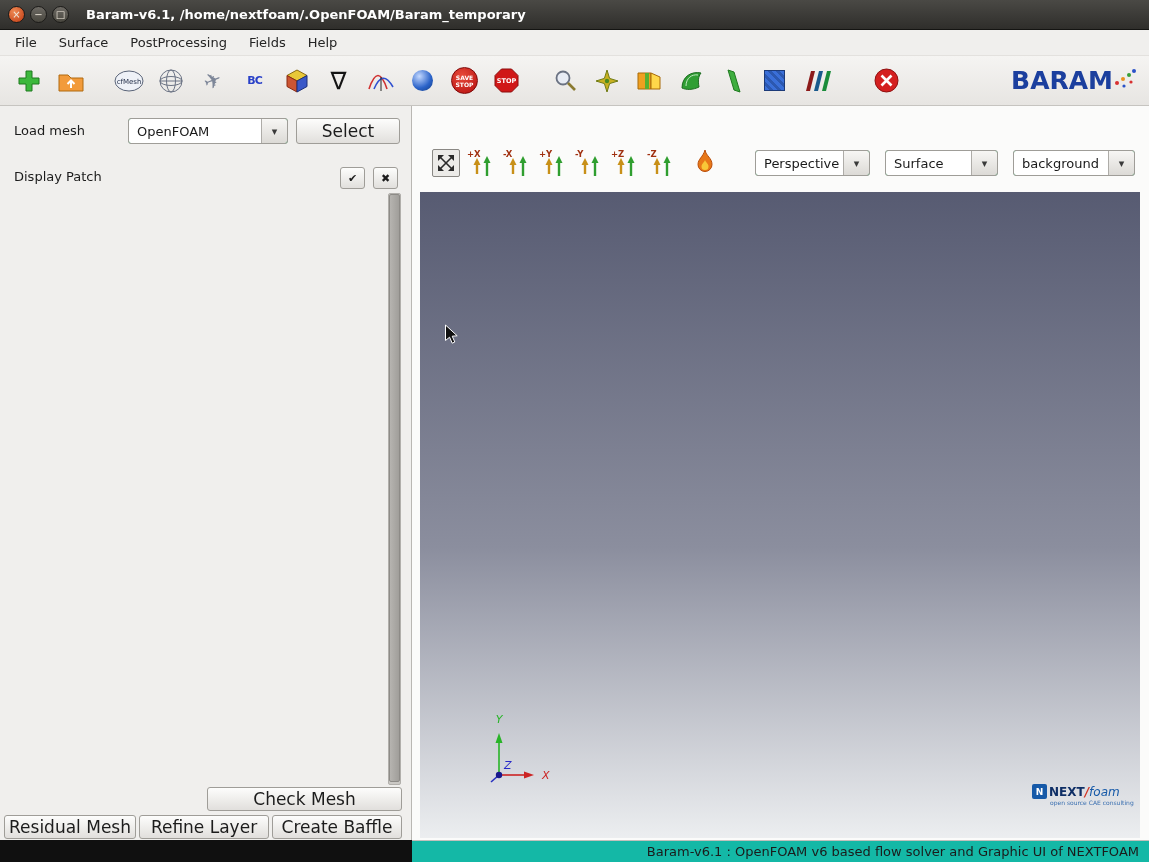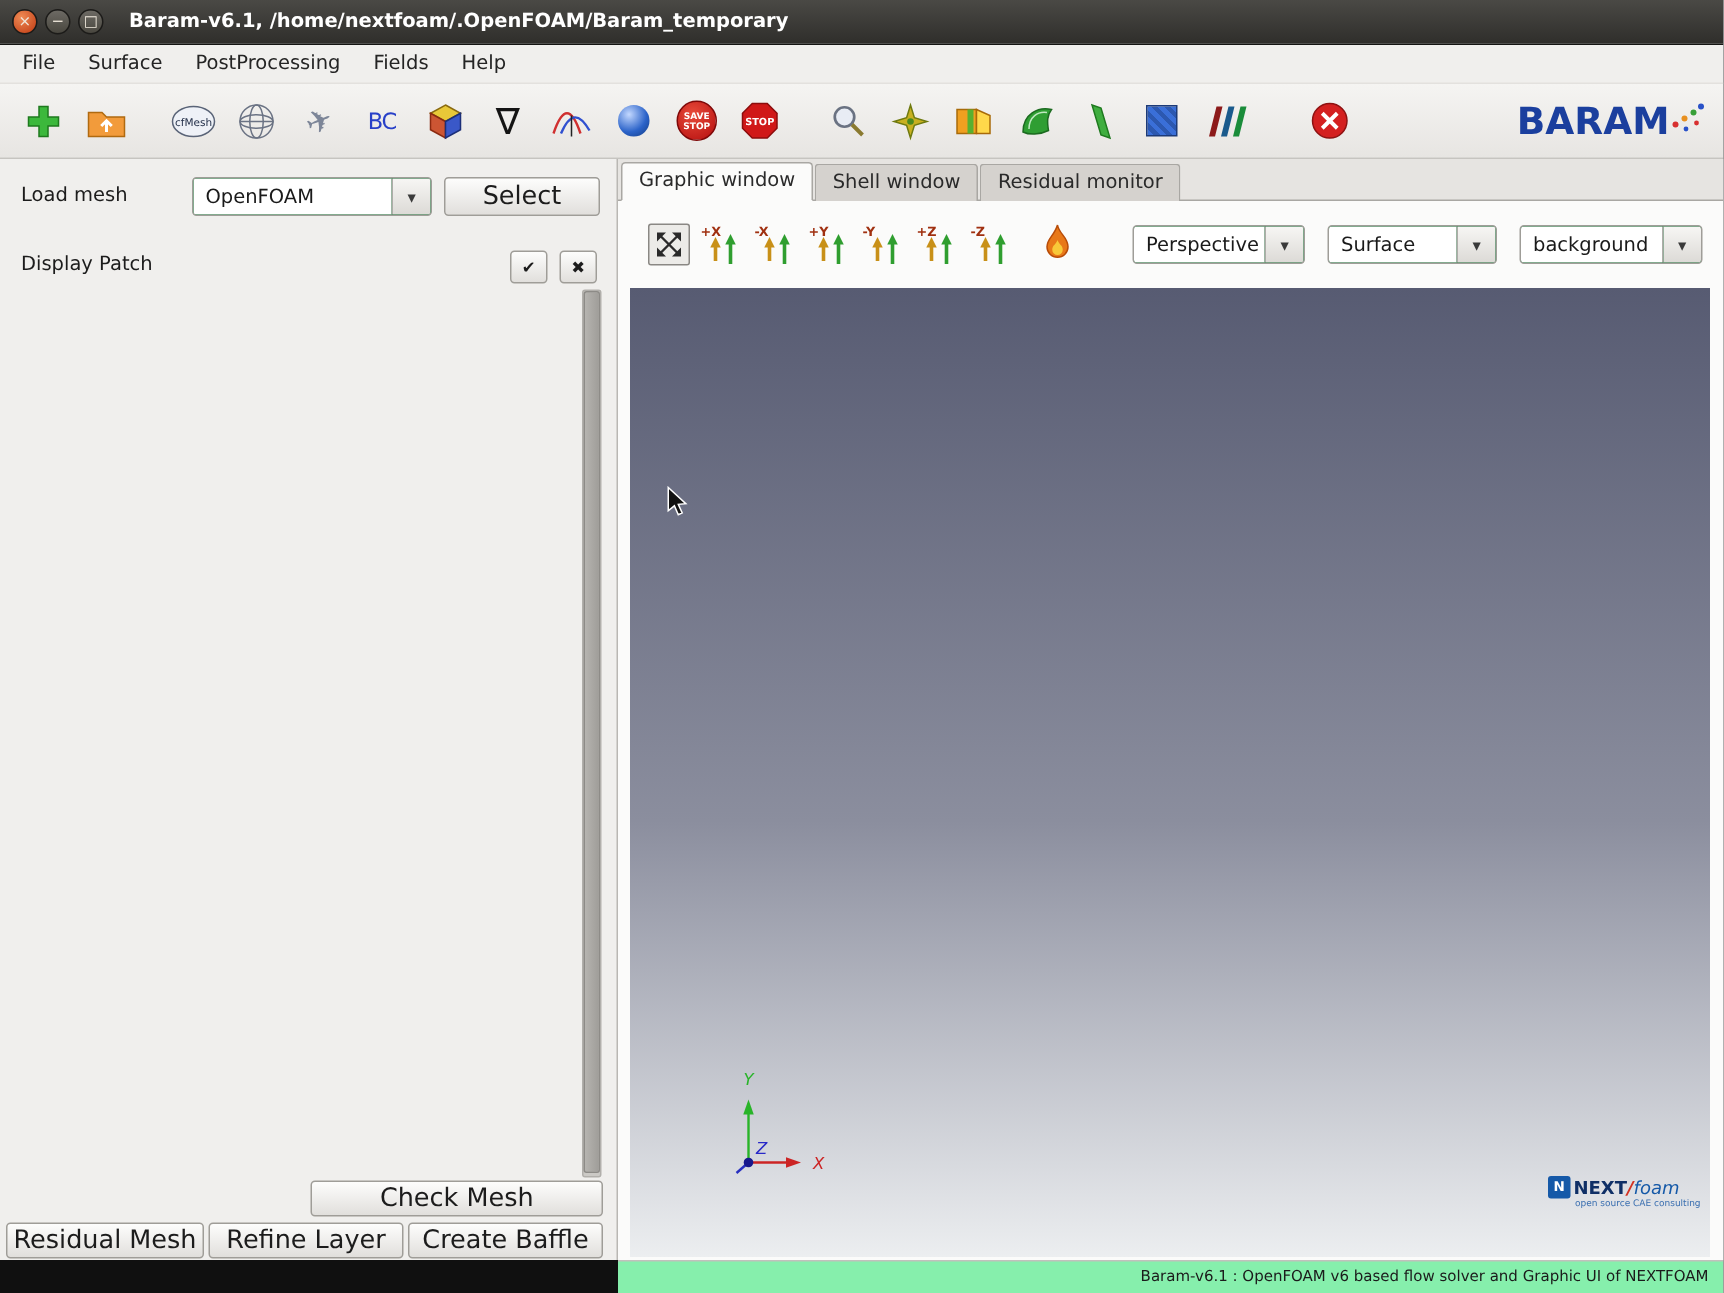--- a/index.html
+++ b/index.html
@@ -22,21 +22,21 @@
     display:flex;align-items:stretch;padding-left:4px;border-bottom:1px solid #e3e1de}
   .menu-item{display:flex;align-items:center;padding:4px 11px;color:#242424}
 
   
   .toolbar{position:absolute;left:0;top:56px;width:1149px;height:50px;
     background:linear-gradient(#f5f4f2,#e7e5e2);border-bottom:1px solid #c6c4c0;
     display:flex;align-items:center;gap:9px;padding:0 12px}
   .tb-icon{width:33px;height:36px;display:flex;align-items:center;justify-content:center;flex:0 0 auto}
   .gap-l{margin-left:16px}
   .gap-xl{margin-left:28px}
-  .bc-text{font-weight:normal;font-size:15px;color:#2840c8;letter-spacing:-1px}
+  .bc-text{font-weight:bold;font-size:11px;color:#2840c8;letter-spacing:-1px}
   .nabla-text{font-size:24px;color:#141414;line-height:1}
   .jet-text{font-size:21px;color:#7d8698;display:inline-block;transform:rotate(-22deg)}
   .sphere-ball{width:21px;height:21px;border-radius:50%;
     background:radial-gradient(circle at 35% 30%,#c3d8ff,#2b63c9 58%,#123a80)}
   .texture-sq{width:21px;height:21px;border:1px solid #1c3a78;
     background:repeating-linear-gradient(45deg,#3a6fd8 0 3px,#2c58b0 3px 6px)}
   .badge-circle{width:27px;height:27px;border-radius:50%;background:radial-gradient(circle at 40% 32%,#e84a3a,#b40e0e);
     border:1px solid #7e0808;display:flex;flex-direction:column;align-items:center;justify-content:center}
   .badge-circle span{color:#fff;font-size:6px;font-weight:bold;line-height:7px;letter-spacing:0}
   .brand{margin-left:auto;display:flex;align-items:flex-start}
@@ -85,22 +85,22 @@
     display:flex;align-items:center;justify-content:center;margin-right:2px}
   .nf-next{font-weight:bold;font-size:12px;color:#0f2f66;letter-spacing:0}
   .nf-slash{font-style:italic;font-weight:bold;font-size:12px;color:#d33322}
   .nf-foam{font-style:italic;font-size:12px;color:#1559a8}
   .nf-tag{font-size:6px;color:#3a6fb0;margin-left:18px;margin-top:0px}
   .cursor{position:absolute;left:24px;top:132px}
 
   
   .statusbar{position:absolute;left:0;top:840px;width:1149px;height:22px;display:flex}
   .status-left{width:412px;height:22px;background:#101010}
-  .status-right{flex:1;background:#86efac;border-top:1px solid #c2c0bc;display:flex;align-items:center;
-    justify-content:flex-end;padding-right:10px;color:#1b1b1b;font-size:10px;white-space:nowrap}
+  .status-right{flex:1;background:#14b8a6;border-top:1px solid #c2c0bc;display:flex;align-items:center;
+    justify-content:flex-end;padding-right:10px;color:#1b1b1b;font-size:13px;white-space:nowrap}
 </style>
 </head>
 <body>
 
 <div id="app">
 
   <div class="titlebar">
     <div class="winbtn close">×</div>
     <div class="winbtn min">−</div>
     <div class="winbtn max">□</div>
@@ -260,25 +260,20 @@
       </div>
 
       <div class="btn" style="position:absolute;left:207px;top:681px;width:195px;height:24px">Check Mesh</div>
       <div class="btn" style="position:absolute;left:4px;top:709px;width:132px;height:24px">Residual Mesh</div>
       <div class="btn" style="position:absolute;left:139px;top:709px;width:130px;height:24px">Refine Layer</div>
       <div class="btn" style="position:absolute;left:272px;top:709px;width:130px;height:24px">Create Baffle</div>
     </div>
 
     <div class="right-panel">
 
-      <div class="tabbar">
-        <div class="tab active">Graphic window</div>
-        <div class="tab">Shell window</div>
-        <div class="tab">Residual monitor</div>
-      </div>
 
       <div class="vtoolbar">
         <div class="fit-btn">
           <svg width="18" height="18">
             <line x1="3" y1="3" x2="15" y2="15" stroke="#2a2a2a" stroke-width="1.6"></line>
             <line x1="15" y1="3" x2="3" y2="15" stroke="#2a2a2a" stroke-width="1.6"></line>
             <polygon points="1,1 7,1 1,7" fill="#2a2a2a"></polygon>
             <polygon points="17,1 11,1 17,7" fill="#2a2a2a"></polygon>
             <polygon points="1,17 7,17 1,11" fill="#2a2a2a"></polygon>
             <polygon points="17,17 11,17 17,11" fill="#2a2a2a"></polygon>

